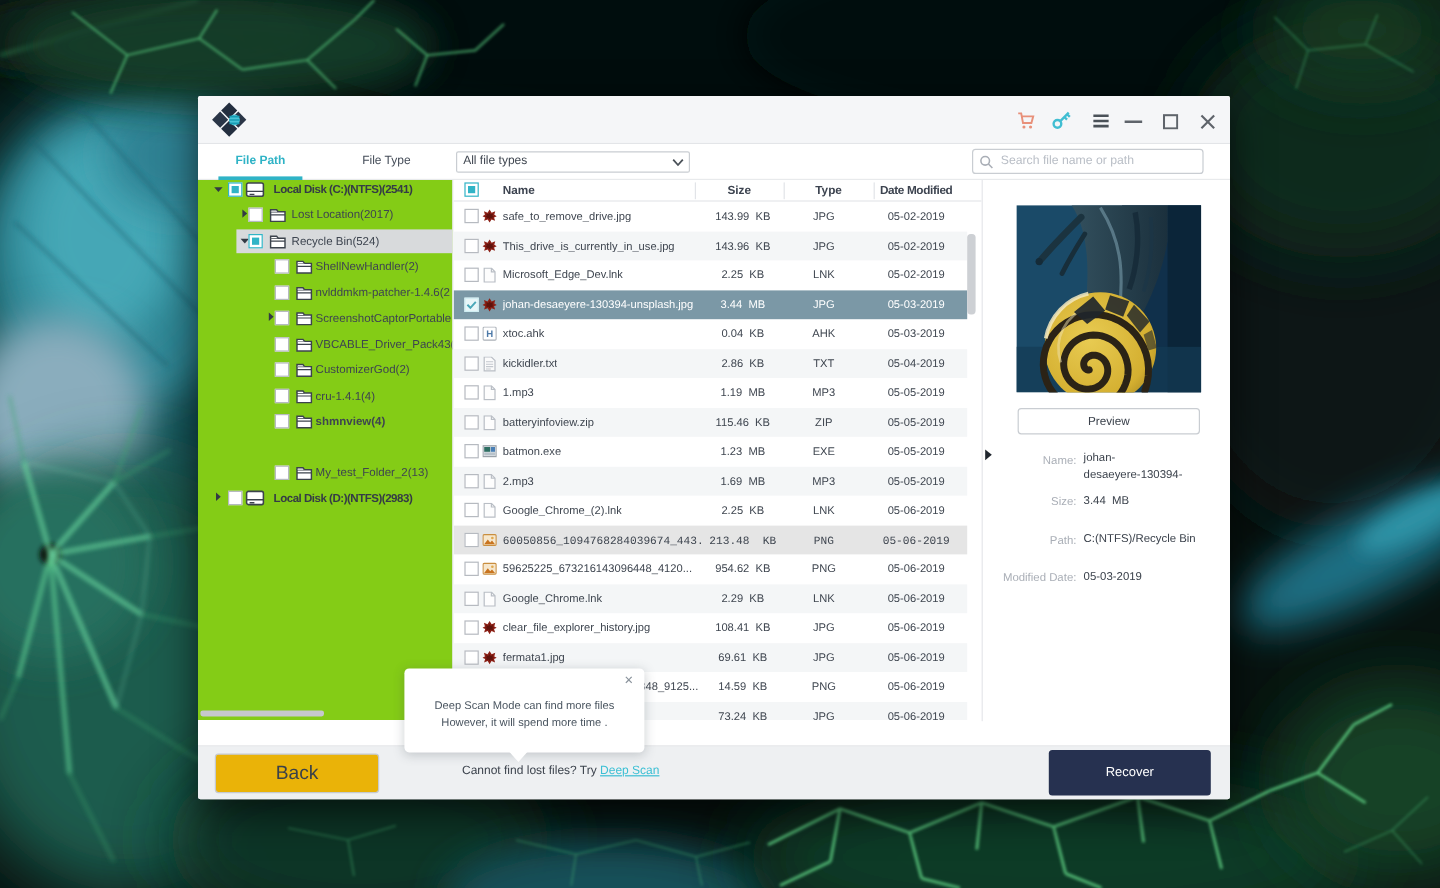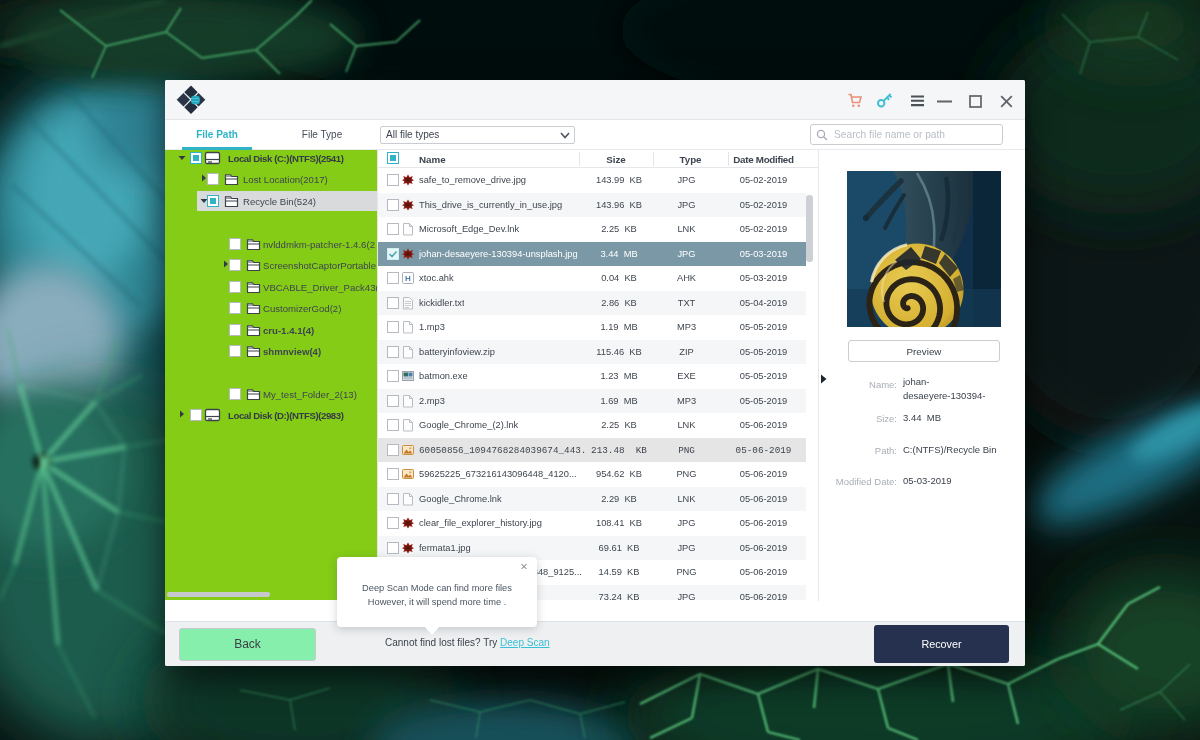--- a/index.html
+++ b/index.html
@@ -18,21 +18,21 @@
 .lrow { position:absolute; left:0; width:428px; height:24px; font-size:9.3px; color:#3f4650; }
 .cname { position:absolute; left:41px; top:7px; white-space:nowrap; overflow:hidden; max-width:168px; }
 .csize { position:absolute; left:204px; width:74px; top:7px; text-align:center; }
 .ctype { position:absolute; left:271px; width:75px; top:7px; text-align:center; }
 .cdate { position:absolute; left:347px; width:77px; top:7px; text-align:center; white-space:nowrap; }
 .ficon { position:absolute; }
 #previewbtn { position:absolute; left:29px; top:190px; width:152px; height:22px; border:1px solid #c9cdd2; border-radius:3px; background:#fff; text-align:center; font-size:9.8px; color:#3b424c; line-height:21px; }
 .ilabel { position:absolute; text-align:right; font-size:9.5px; color:#a9aeb6; }
 .ivalue { position:absolute; font-size:9.5px; color:#3a414b; }
 #footer { position:absolute; left:0; top:541px; width:860px; height:45px; background:#eef0f2; border-top:1px solid #dfe2e5; border-radius:0 0 2px 2px; }
-#backbtn { position:absolute; left:14px; top:6px; width:137px; height:33px; background:#86efac; border:1px solid #c6cad0; border-radius:3px; text-align:center; line-height:31px; font-size:12px; color:#3a4149; }
+#backbtn { position:absolute; left:14px; top:6px; width:137px; height:33px; background:#eab308; border:1px solid #c6cad0; border-radius:3px; text-align:center; line-height:31px; font-size:16px; color:#3a4149; }
 #findtext { position:absolute; left:220px; top:15px; font-size:10px; color:#3c434d; }
 #findtext span { color:#3bbfd4; text-decoration:underline; }
 #recoverbtn { position:absolute; left:709px; top:3px; width:135px; height:38px; background:#263150; border-radius:3px; text-align:center; line-height:38px; font-size:10.8px; color:#fff; }
 #tooltip { position:absolute; left:172px; top:477px; width:200px; height:70px; background:#fff; border-radius:4px; box-shadow:0 2px 9px rgba(60,70,80,0.25); z-index:5; }
 #tooltip .tx { position:absolute; left:0; top:24px; width:200px; text-align:center; font-size:9.3px; color:#4a5560; line-height:14px; }
 #tooltip .cl { position:absolute; right:9px; top:4px; font-size:9.5px; color:#8a939c; }
 #ttail { position:absolute; left:259px; top:546px; z-index:6; }
 #vscroll { position:absolute; left:641px; top:115px; width:7px; height:67px; background:#cdd0d4; border-radius:3px; }
 #hscroll { position:absolute; left:2px; top:512px; width:103px; height:5px; background:#c6c8cc; border-radius:2px; }
 </style></head>
@@ -197,20 +197,29 @@
 <div style="position:absolute;left:42px;top:4px;width:12px;height:12px;border:1px solid #31b4c6;background:#fff">
           <div style="position:absolute;left:2px;top:2px;width:6px;height:6px;background:#31b4c6"></div>
         </div>
 <svg style="position:absolute;left:59px;top:4px" width="15" height="13" viewBox="0 0 15 13">
           <path d="M1.5 3.5 V11.5 H13.5 V3.5 Z" fill="#fff" stroke="#3c434d" stroke-width="1.2"></path>
           <path d="M1.5 3.5 V1.8 H6.5 L7.8 3.5" fill="#fff" stroke="#3c434d" stroke-width="1.2"></path>
           <path d="M1.5 6 H13.5" stroke="#3c434d"></path>
         </svg>
 <div style="position:absolute;left:78px;top:5px;">Recycle Bin(524)</div>
 </div>
+<div class="trow" style="top:62.3px">
+<div style="position:absolute;left:64px;top:4px;width:12px;height:12px;border:1px solid #b6bac0;background:#fff"></div>
+<svg style="position:absolute;left:81px;top:4px" width="15" height="13" viewBox="0 0 15 13">
+          <path d="M1.5 3.5 V11.5 H13.5 V3.5 Z" fill="#fff" stroke="#3c434d" stroke-width="1.2"></path>
+          <path d="M1.5 3.5 V1.8 H6.5 L7.8 3.5" fill="#fff" stroke="#3c434d" stroke-width="1.2"></path>
+          <path d="M1.5 6 H13.5" stroke="#3c434d"></path>
+        </svg>
+<div style="position:absolute;left:98px;top:5px;">ShellNewHandler(2)</div>
+</div>
 <div class="trow" style="top:83.8px">
 <div style="position:absolute;left:64px;top:4px;width:12px;height:12px;border:1px solid #b6bac0;background:#fff"></div>
 <svg style="position:absolute;left:81px;top:4px" width="15" height="13" viewBox="0 0 15 13">
           <path d="M1.5 3.5 V11.5 H13.5 V3.5 Z" fill="#fff" stroke="#3c434d" stroke-width="1.2"></path>
           <path d="M1.5 3.5 V1.8 H6.5 L7.8 3.5" fill="#fff" stroke="#3c434d" stroke-width="1.2"></path>
           <path d="M1.5 6 H13.5" stroke="#3c434d"></path>
         </svg>
 <div style="position:absolute;left:98px;top:5px;">nvlddmkm-patcher-1.4.6(2</div>
 </div>
 <div class="trow" style="top:105.2px">
@@ -243,21 +252,21 @@
         </svg>
 <div style="position:absolute;left:98px;top:5px;">CustomizerGod(2)</div>
 </div>
 <div class="trow" style="top:169.6px">
 <div style="position:absolute;left:64px;top:4px;width:12px;height:12px;border:1px solid #b6bac0;background:#fff"></div>
 <svg style="position:absolute;left:81px;top:4px" width="15" height="13" viewBox="0 0 15 13">
           <path d="M1.5 3.5 V11.5 H13.5 V3.5 Z" fill="#fff" stroke="#3c434d" stroke-width="1.2"></path>
           <path d="M1.5 3.5 V1.8 H6.5 L7.8 3.5" fill="#fff" stroke="#3c434d" stroke-width="1.2"></path>
           <path d="M1.5 6 H13.5" stroke="#3c434d"></path>
         </svg>
-<div style="position:absolute;left:98px;top:5px;font-weight:bold;">cru-1.4.1(4)</div>
+<div style="position:absolute;left:98px;top:5px;">cru-1.4.1(4)</div>
 </div>
 <div class="trow" style="top:191.0px">
 <div style="position:absolute;left:64px;top:4px;width:12px;height:12px;border:1px solid #b6bac0;background:#fff"></div>
 <svg style="position:absolute;left:81px;top:4px" width="15" height="13" viewBox="0 0 15 13">
           <path d="M1.5 3.5 V11.5 H13.5 V3.5 Z" fill="#fff" stroke="#3c434d" stroke-width="1.2"></path>
           <path d="M1.5 3.5 V1.8 H6.5 L7.8 3.5" fill="#fff" stroke="#3c434d" stroke-width="1.2"></path>
           <path d="M1.5 6 H13.5" stroke="#3c434d"></path>
         </svg>
 <div style="position:absolute;left:98px;top:5px;font-weight:bold;">shmnview(4)</div>
 </div>

